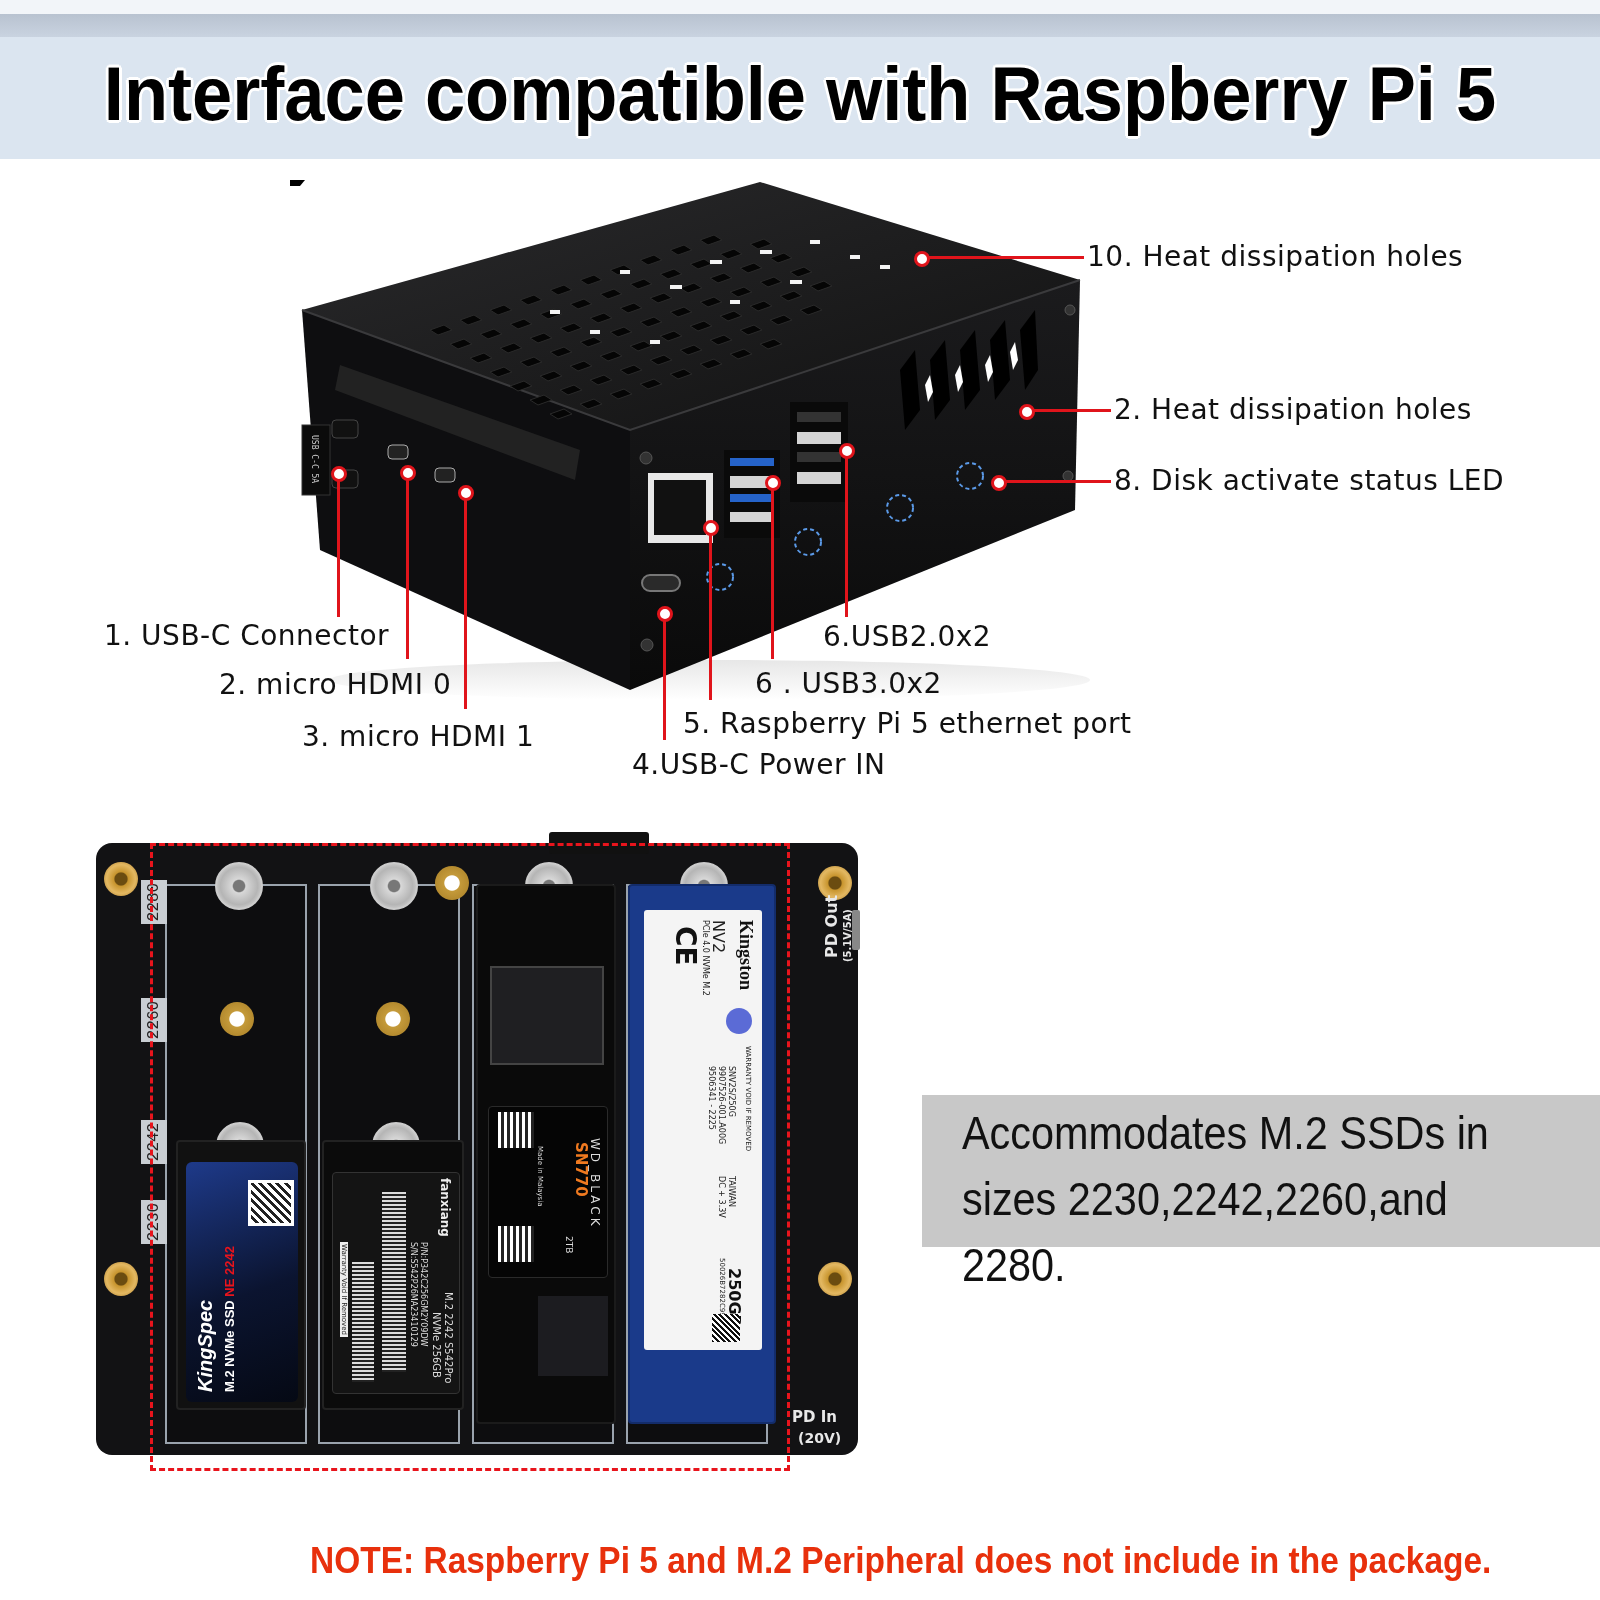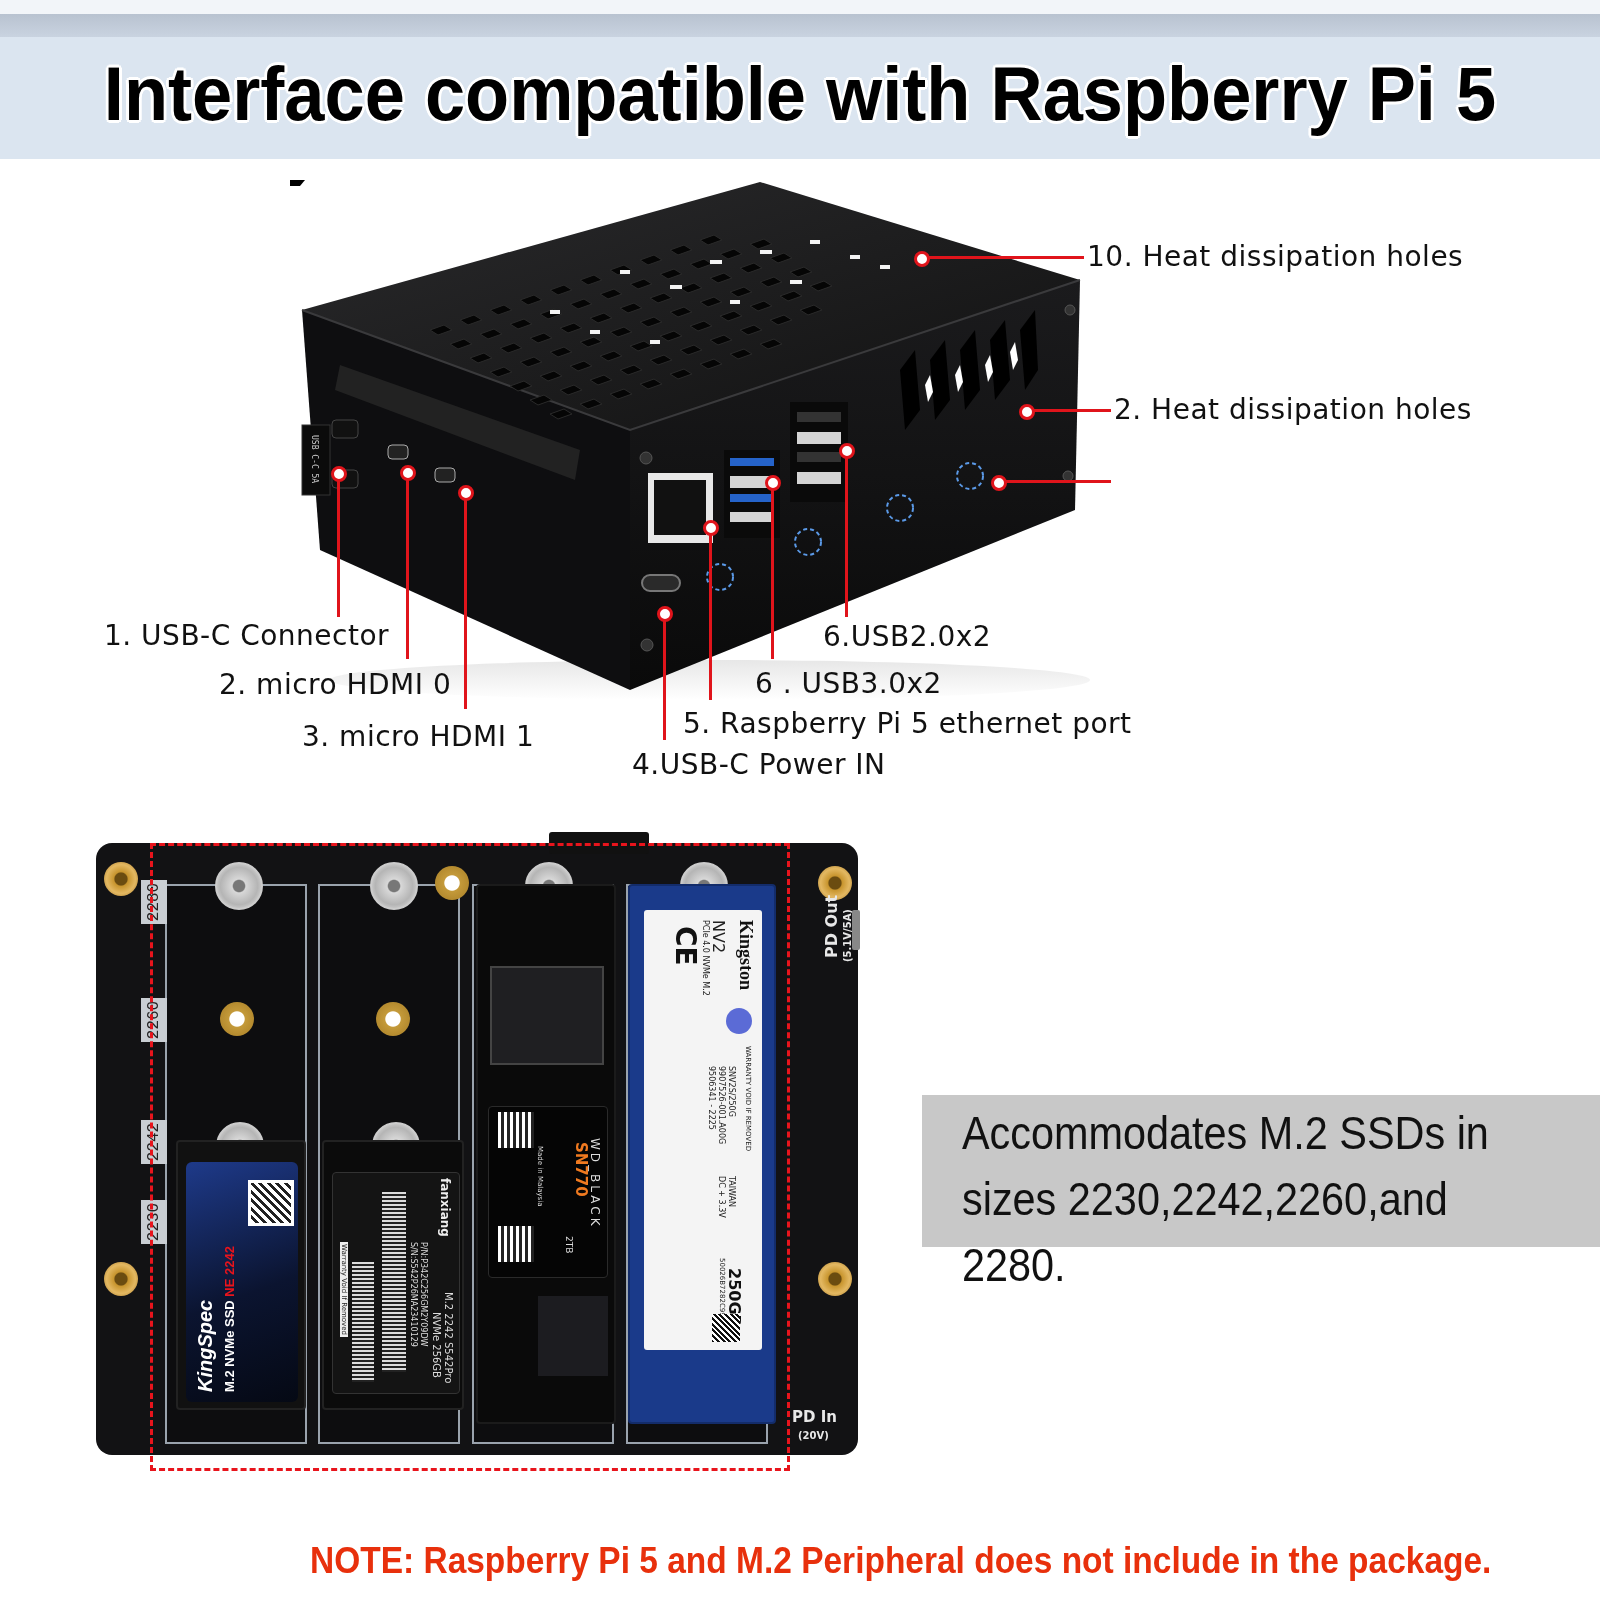--- a/index.html
+++ b/index.html
@@ -244,20 +244,21 @@
 <div class="leader" style="left:928px;top:256px;width:156px;height:3px;"></div>
 <div class="label" style="left:1087px;top:240px;">10. Heat dissipation  holes</div>
 
 <div class="dot" style="left:1019px;top:404px;"></div>
 <div class="leader" style="left:1033px;top:409px;width:78px;height:3px;"></div>
 <div class="label" style="left:1114px;top:393px;">2. Heat dissipation  holes</div>
 
 <div class="dot" style="left:991px;top:475px;"></div>
 <div class="leader" style="left:1005px;top:480px;width:106px;height:3px;"></div>
 <div class="label" style="left:1114px;top:464px;">
+  <div>8. Disk activate status LED</div>
 </div>
 
 <div class="dot" style="left:331px;top:466px;"></div>
 <div class="leader" style="left:337px;top:480px;width:3px;height:137px;"></div>
 <div class="label" style="left:104px;top:619px;">1. USB-C Connector</div>
 
 <div class="dot" style="left:400px;top:465px;"></div>
 <div class="leader" style="left:406px;top:479px;width:3px;height:180px;"></div>
 <div class="label" style="left:219px;top:668px;">2. micro HDMI 0</div>
 
@@ -366,21 +367,21 @@
   <div class="vtext" style="left:114px;top:382px;transform:rotate(90deg);color:#111;font-size:16px;font-weight:bold;">250GB</div>
   <div class="vtext" style="left:96px;top:372px;transform:rotate(90deg);color:#222;font-size:7px;">50026B7282C9920A</div>
   <div style="position:absolute;left:22px;top:30px;width:40px;height:60px;color:#111;font-size:28px;font-weight:bold;transform:rotate(90deg);">CE</div>
   <div style="position:absolute;left:82px;top:428px;width:28px;height:28px;background:repeating-linear-gradient(45deg,#111 0 2px,#fff 2px 4px);"></div>
 </div>
 
 <div class="pd" style="left:822px;top:958px;transform:rotate(-90deg);transform-origin:left top;font-size:16px;">PD Out</div>
 <div class="pd" style="left:842px;top:962px;transform:rotate(-90deg);transform-origin:left top;font-size:10px;">(5.1V/5A)</div>
 <div style="position:absolute;left:852px;top:910px;width:8px;height:40px;background:#888;border-radius:2px;"></div>
 <div class="pd" style="left:792px;top:1408px;font-size:15px;">PD In</div>
-<div class="pd" style="left:798px;top:1430px;font-size:10px;">(20V)</div>
+<div class="pd" style="left:798px;top:1430px;font-size:14px;">(20V)</div>
 
 <div class="dash-box"></div>
 
 <div class="info-box"></div>
 <div class="info-text">
   <div>Accommodates M.2 SSDs in</div>
   <div>sizes 2230,2242,2260,and 2280.</div>
 </div>
 
 <div class="note">NOTE: Raspberry Pi 5 and M.2 Peripheral does not include in the package.</div>

